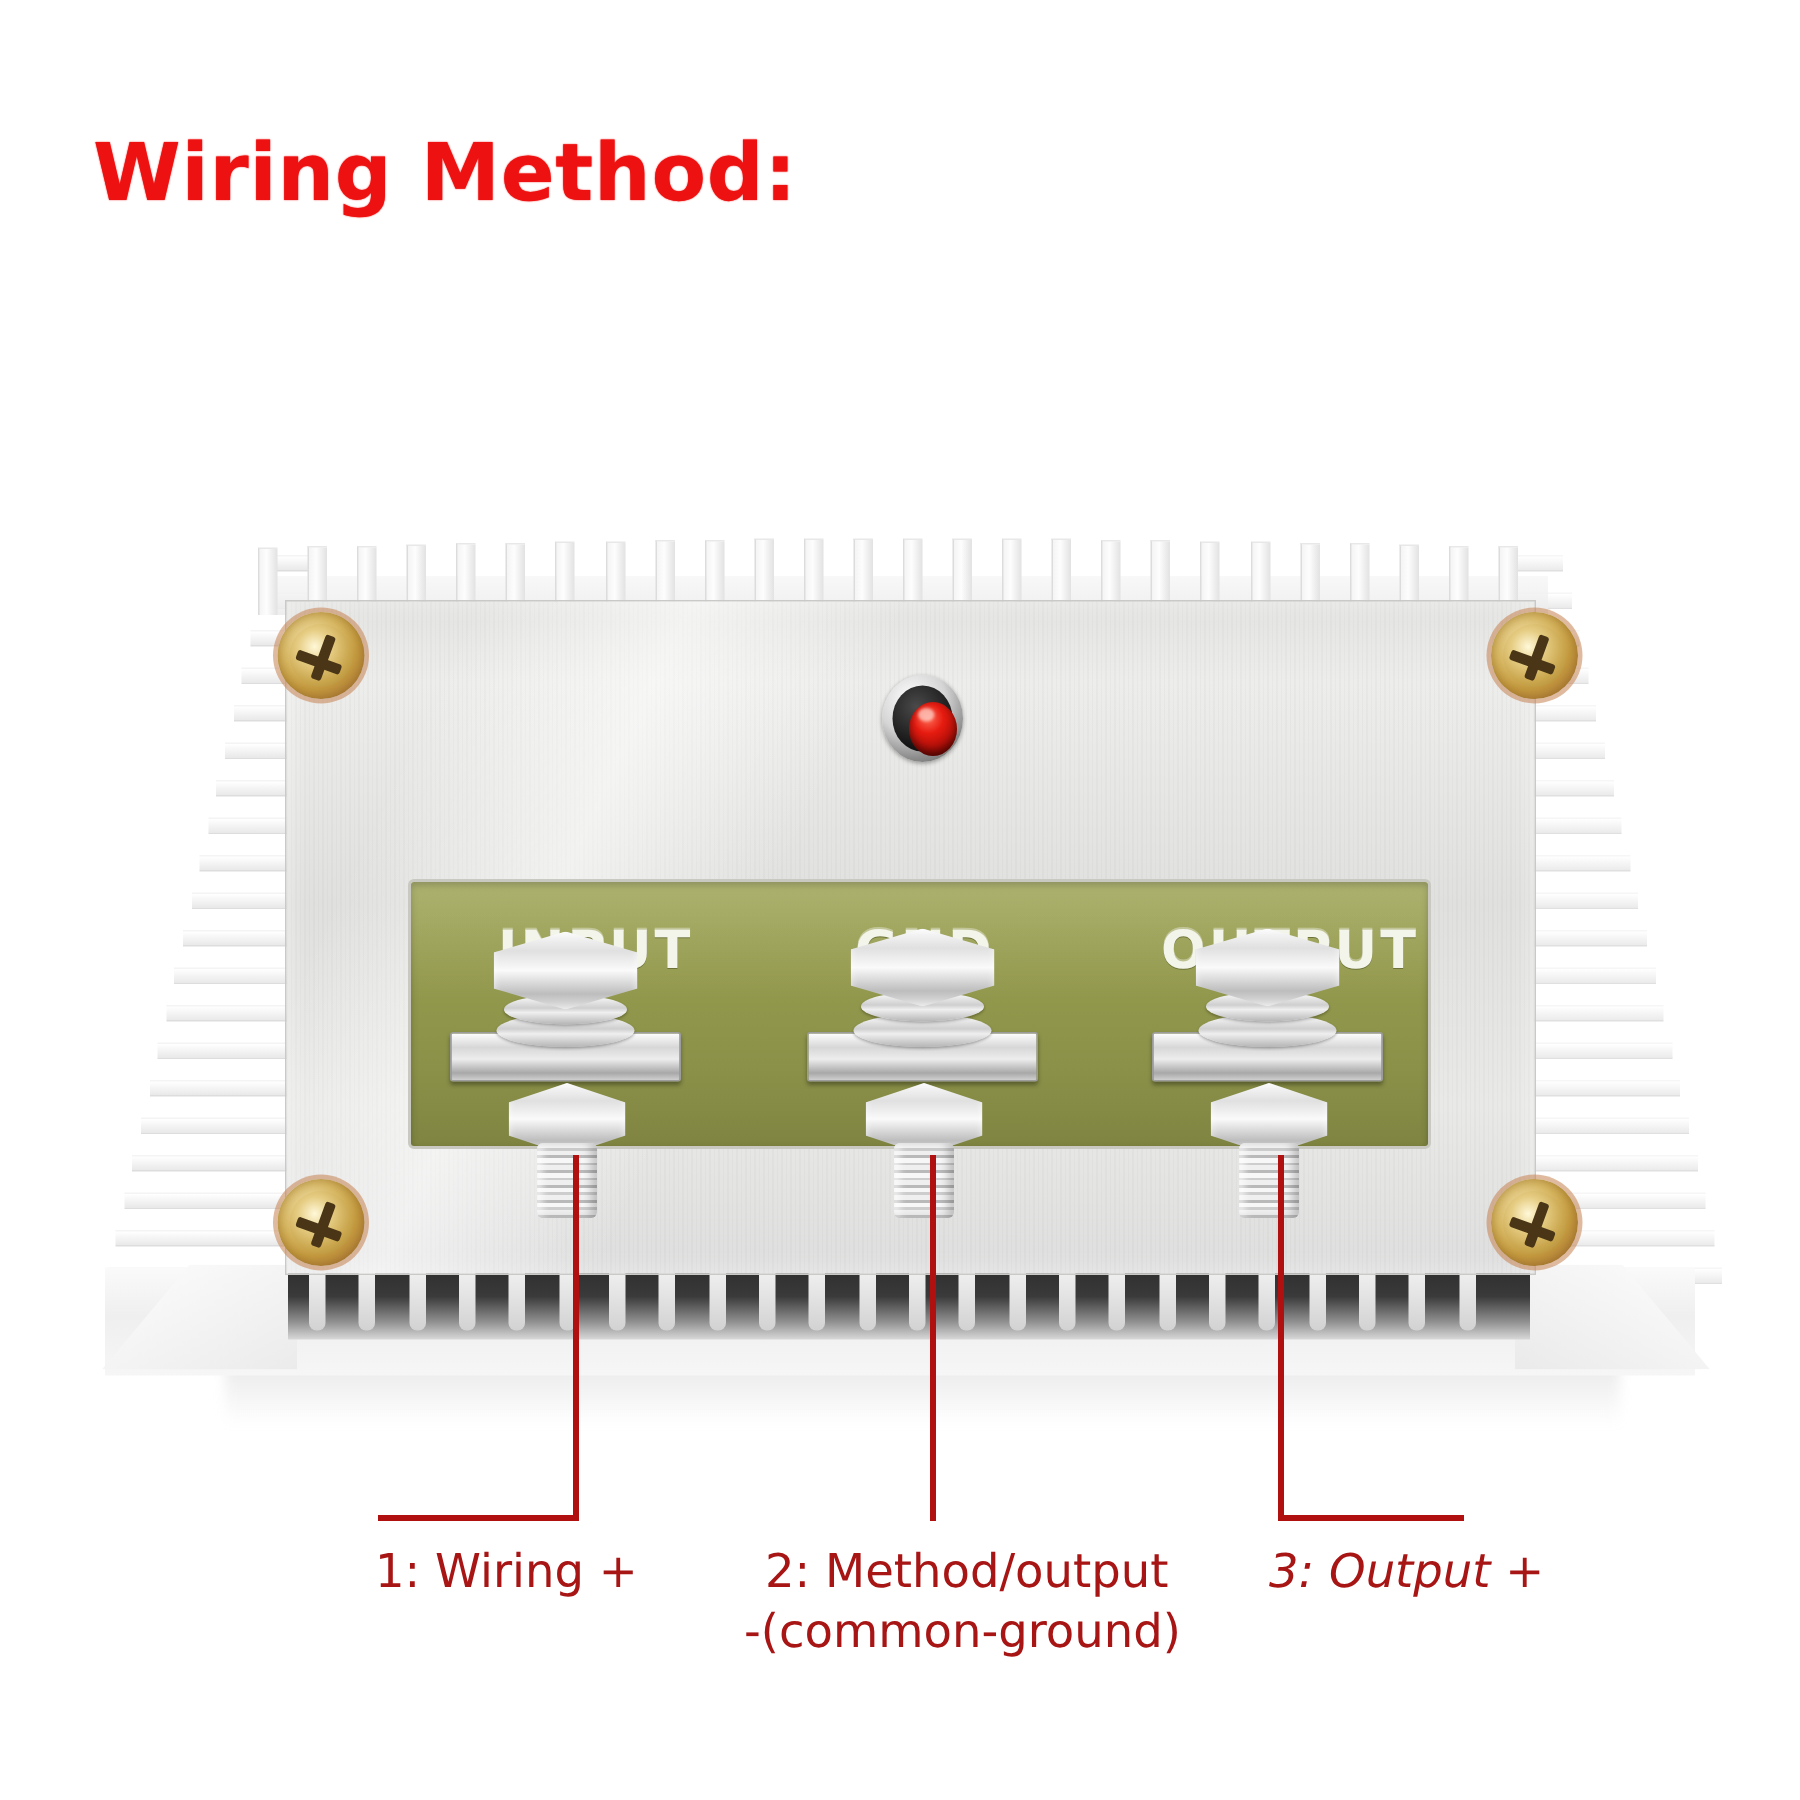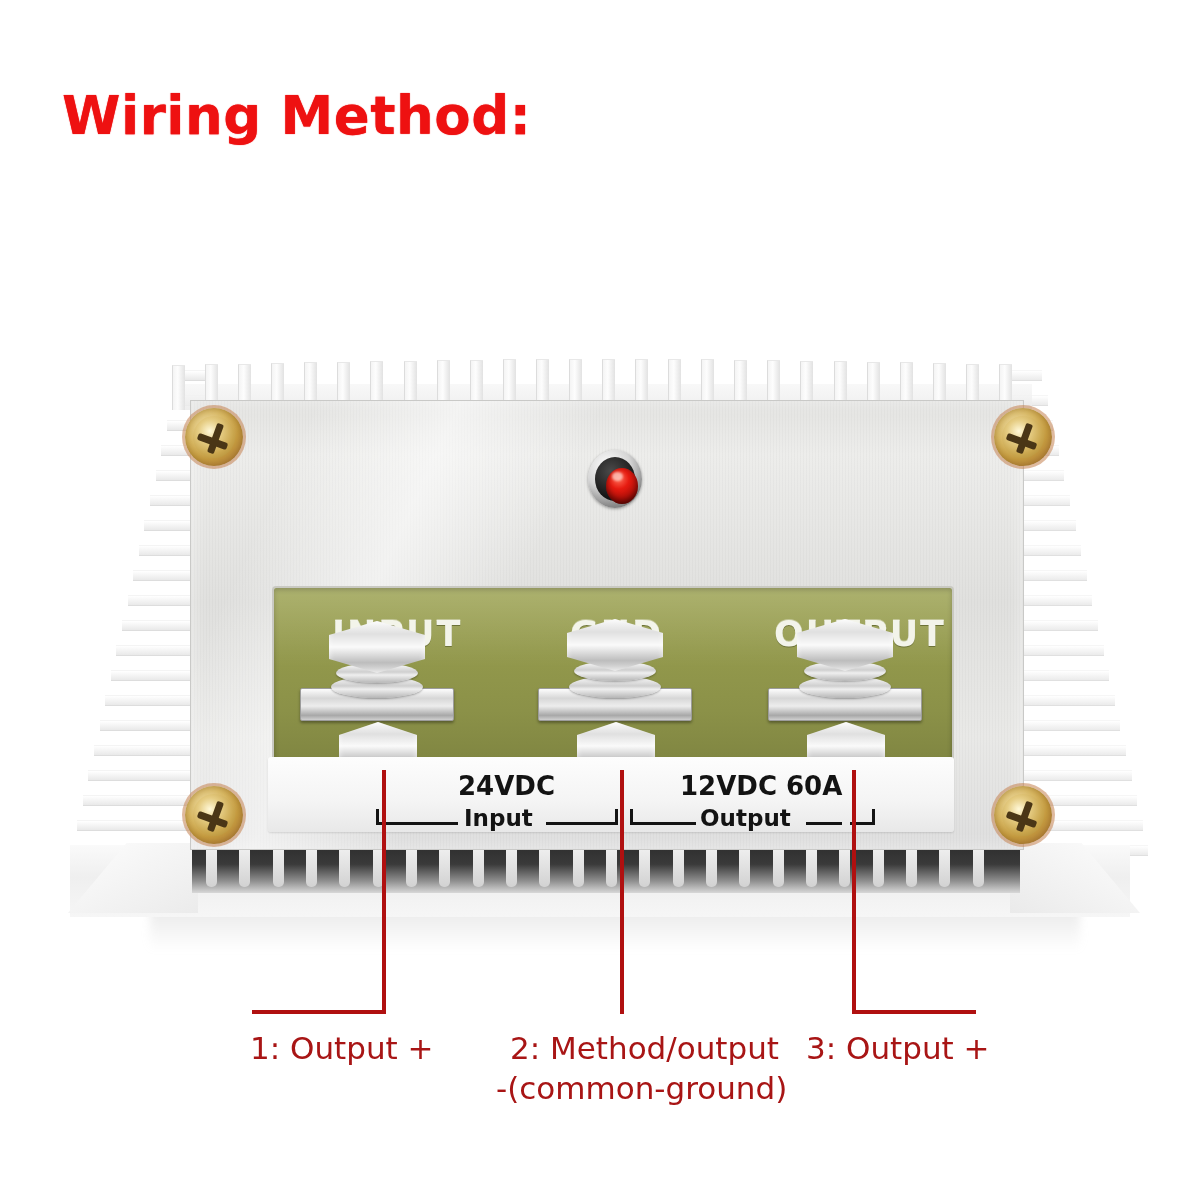--- a/index.html
+++ b/index.html
@@ -427,46 +427,29 @@
   <div class="hexnut hx" style="left:577px;top:722px;width:78px;height:48px;"></div>
   <div class="stud" style="left:596px;top:762px;height:50px;"></div>
 
   <div class="busbar" style="left:768px;top:688px;width:152px;"></div>
   <div class="washer" style="left:799px;top:676px;width:92px;height:22px;"></div>
   <div class="washer" style="left:804px;top:661px;width:82px;height:20px;"></div>
   <div class="hexnut hx" style="left:797px;top:619px;width:96px;height:52px;"></div>
   <div class="hexnut hx" style="left:807px;top:722px;width:78px;height:48px;"></div>
   <div class="stud" style="left:826px;top:762px;height:50px;"></div>
 
-  <div class="label-band">
-    <div class="lb-text lb-volt" style="left:190px;">24VDC</div>
-    <div class="lb-text lb-volt" style="left:412px;">12VDC 60A</div>
-
-    <div class="lb-tick" style="left:108px;top:52px;height:16px;"></div>
-    <div class="lb-line" style="left:108px;top:65px;width:82px;"></div>
-    <div class="lb-text lb-range" style="left:196px;">Input</div>
-    <div class="lb-line" style="left:278px;top:65px;width:72px;"></div>
-    <div class="lb-tick" style="left:347px;top:52px;height:16px;"></div>
-
-    <div class="lb-tick" style="left:362px;top:52px;height:16px;"></div>
-    <div class="lb-line" style="left:362px;top:65px;width:66px;"></div>
-    <div class="lb-text lb-range" style="left:432px;">Output</div>
-    <div class="lb-line" style="left:538px;top:65px;width:36px;"></div>
-    <div class="lb-line" style="left:582px;top:65px;width:24px;"></div>
-    <div class="lb-tick" style="left:604px;top:52px;height:16px;"></div>
-  </div>
 
 </div>
 
 <div class="ptr ptr-v" style="left:382px;top:770px;height:244px;"></div>
 <div class="ptr ptr-h" style="left:252px;top:1010px;width:134px;"></div>
 
 <div class="ptr ptr-v" style="left:620px;top:770px;height:244px;"></div>
 
 <div class="ptr ptr-v" style="left:852px;top:770px;height:244px;"></div>
 <div class="ptr ptr-h" style="left:852px;top:1010px;width:124px;"></div>
 
-<div class="cap" style="left:250px;top:1030px;">1: Output +</div>
+<div class="cap" style="left:250px;top:1030px;">1: Wiring +</div>
 
 <div class="cap" style="left:510px;top:1030px;">2: Method/output</div>
 <div class="cap c2b" style="left:496px;top:1070px;">-(common-ground)</div>
 
-<div class="cap" style="left:806px;top:1030px;">3: Output +</div>
+<div class="cap" style="left:846px;top:1030px;font-style:italic;">3: Output +</div>
 
 </body></html>

